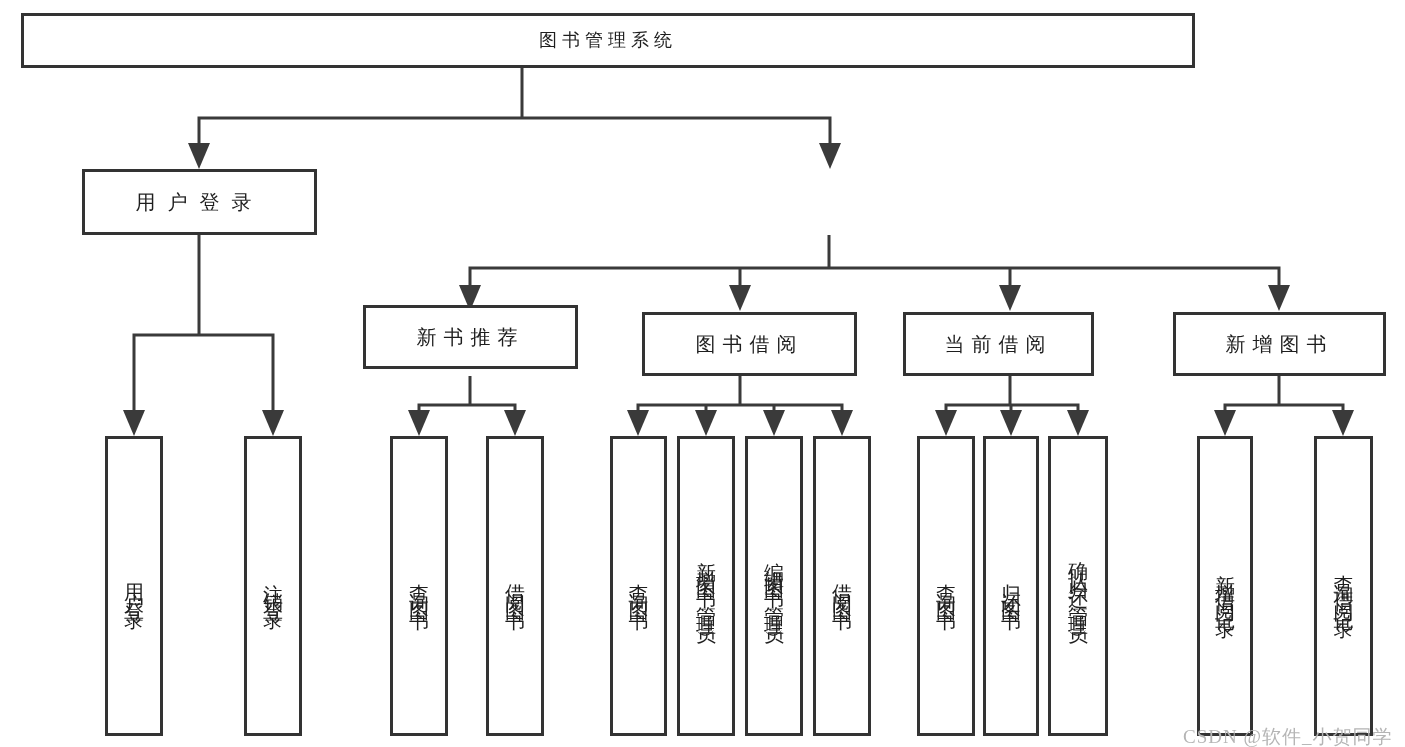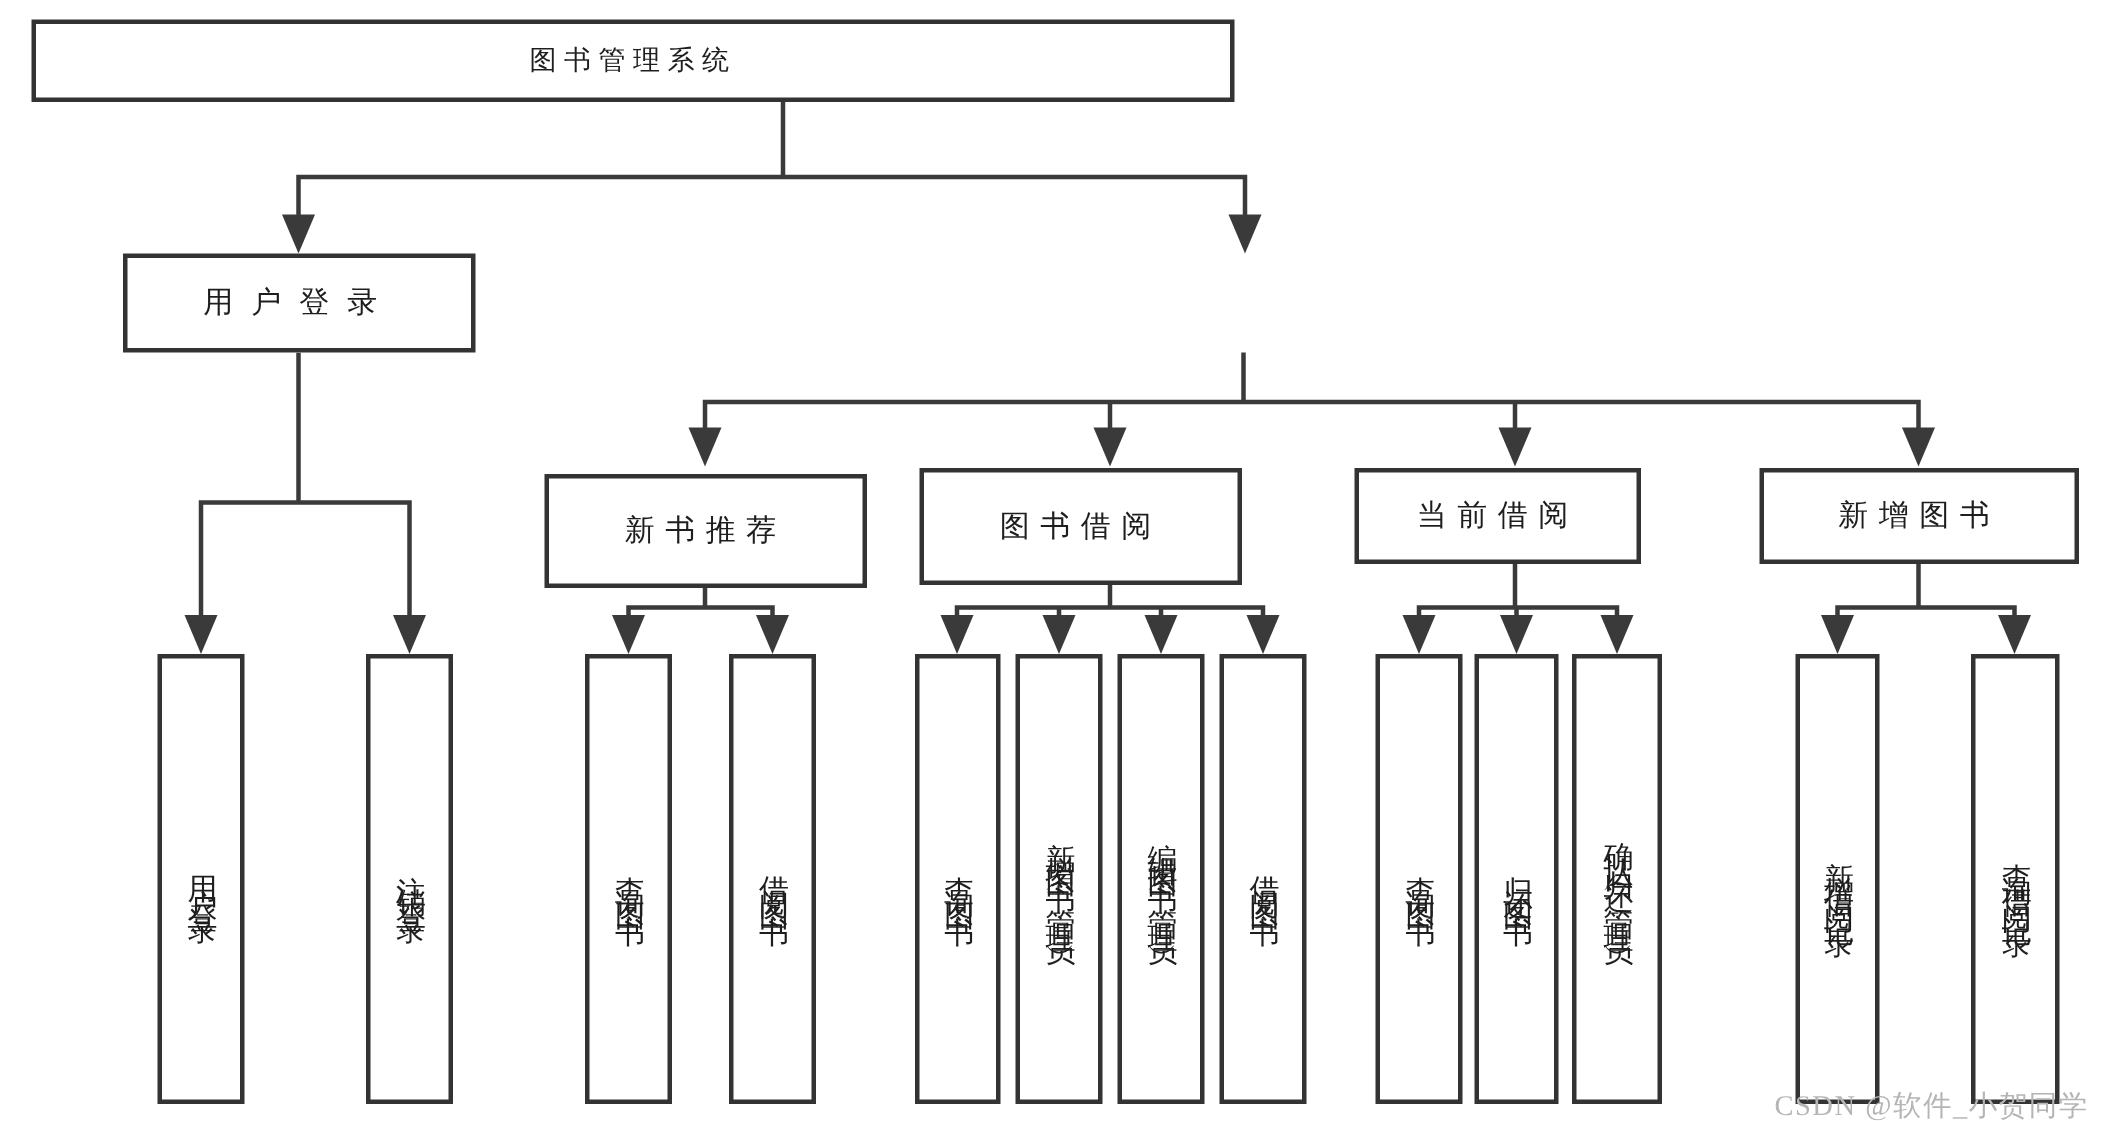--- a/index.html
+++ b/index.html
@@ -86,32 +86,32 @@
     <polygon points="695,410 717,410 706,436"></polygon>
     <polygon points="763,410 785,410 774,436"></polygon>
     <polygon points="831,410 853,410 842,436"></polygon>
     <polygon points="935,410 957,410 946,436"></polygon>
     <polygon points="1000,410 1022,410 1011,436"></polygon>
     <polygon points="1067,410 1089,410 1078,436"></polygon>
     <polygon points="1214,410 1236,410 1225,436"></polygon>
     <polygon points="1332,410 1354,410 1343,436"></polygon>
   </svg>
 
-  <div class="node r0" style="left:21px;top:13px;width:802px;height:55px">
+  <div class="node r0" style="left:21px;top:13px;width:1174px;height:55px">
     <span class="lbl">图书管理系统</span>
   </div>
 
   <div class="node r1" style="left:82px;top:169px;width:235px;height:66px">
     <span class="lbl">用户登录</span>
   </div>
 
-  <div class="node r2" style="left:363px;top:316px;width:215px;height:76px">
+  <div class="node r2" style="left:363px;top:305px;width:215px;height:64px">
     <span class="lbl">新书推荐</span>
   </div>
-  <div class="node r2" style="left:613px;top:312px;width:215px;height:78px">
+  <div class="node r2" style="left:642px;top:312px;width:215px;height:64px">
     <span class="lbl">图书借阅</span>
   </div>
   <div class="node r2" style="left:903px;top:312px;width:191px;height:64px">
     <span class="lbl">当前借阅</span>
   </div>
   <div class="node r2" style="left:1173px;top:312px;width:213px;height:64px">
     <span class="lbl">新增图书</span>
   </div>
 
   <div class="node v" style="left:105px;top:436px;width:58px;height:300px">

